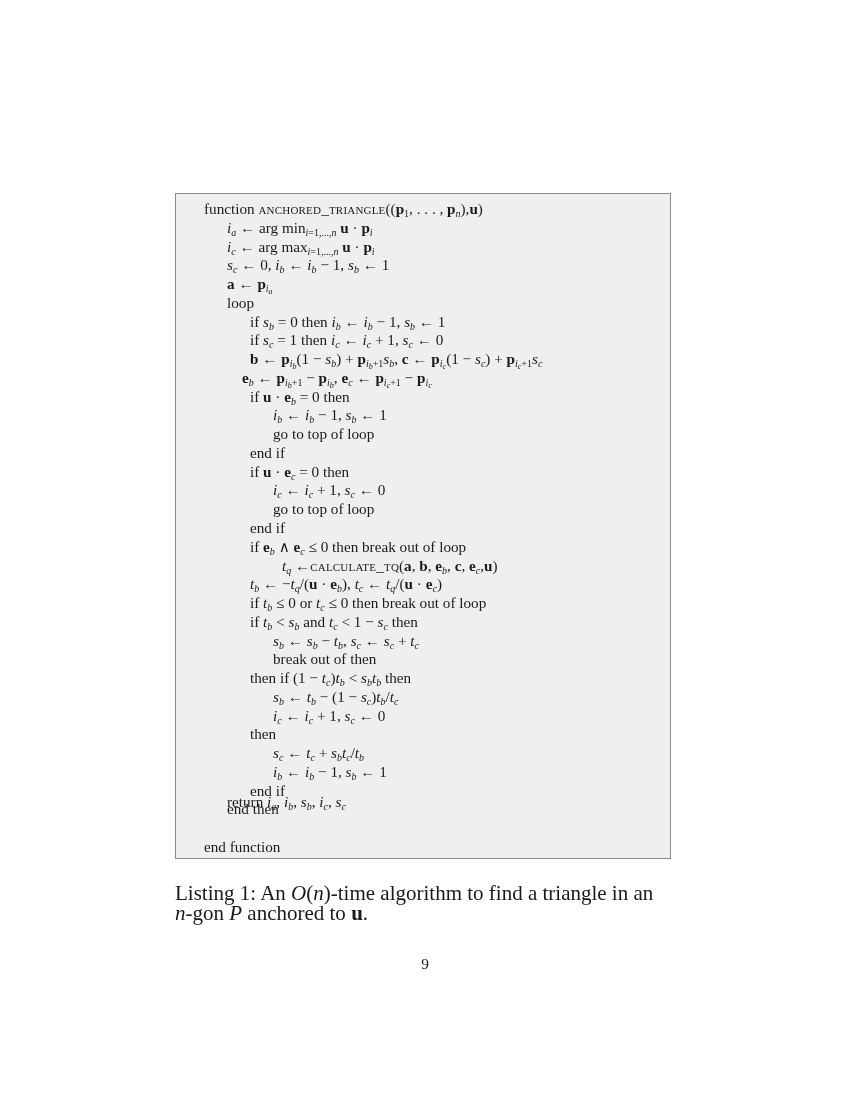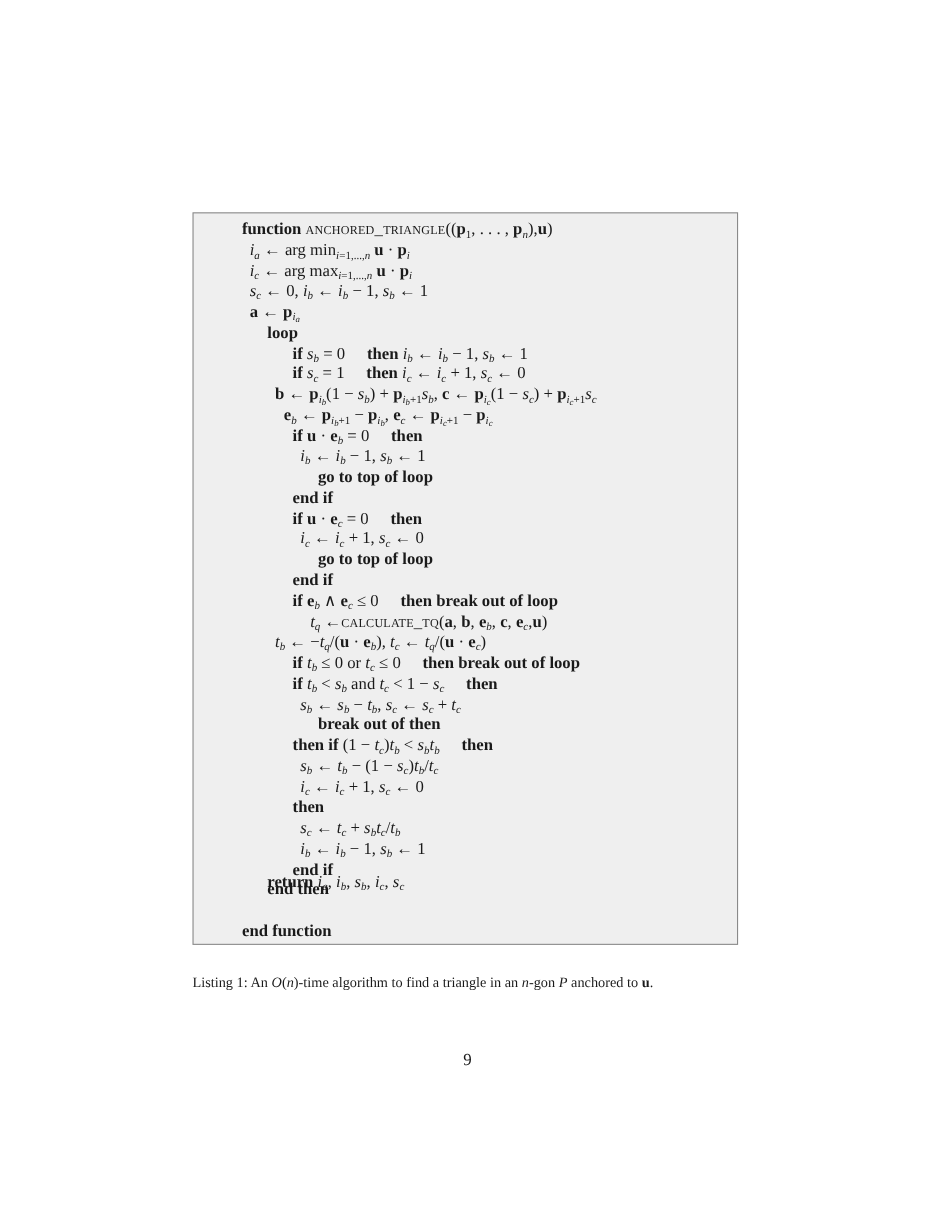--- a/index.html
+++ b/index.html
@@ -14,30 +14,30 @@
     width: 496px; height: 666px;
     background: #efefef;
     border: 1px solid #8a8a8a;
     box-sizing: border-box;
   }
   .code-line {
     position: absolute; height: 19px; line-height: 19px;
     font-family: "Liberation Serif", "DejaVu Serif", serif;
     font-size: 15.2px; white-space: nowrap;
   }
-  .code-line b { font-weight: bold; margin-left: 16px; }
+  .code-line b { font-weight: normal; }
   .code-line i { font-style: italic; }
   .code-line sub { font-size: 10px; vertical-align: -3px; line-height: 0; }
   .code-line sub sub { font-size: 8px; vertical-align: -2px; }
   .sc { font-variant: small-caps; letter-spacing: 0.2px; }
   .bv { font-weight: bold; font-style: normal; }
   .caption {
     position: absolute; left: 175px; top: 883px; width: 500px;
     font-family: "Liberation Serif", "DejaVu Serif", serif;
-    font-size: 13px; line-height: 20px;
+    font-size: 21px; line-height: 20px;
   }
   .caption i { font-style: italic; }
   .page-number {
     position: absolute; left: 0; width: 850px; top: 955px; text-align: center;
     font-family: "Liberation Serif", "DejaVu Serif", serif;
     font-size: 15.4px;
   }
 </style>
 </head>
 <body>
@@ -73,21 +73,21 @@
 </div>
 
 <div class="code-line" style="left:250px; top:330px;">
   <b>if</b> <i>s</i><sub><i>c</i></sub> = 1 <b>then</b> <i>i</i><sub><i>c</i></sub> ← <i>i</i><sub><i>c</i></sub> + 1, <i>s</i><sub><i>c</i></sub> ← 0
 </div>
 
 <div class="code-line" style="left:250px; top:349px;">
   <span class="bv">b</span> ← <span class="bv">p</span><sub><i>i</i><sub><i>b</i></sub></sub>(1 − <i>s</i><sub><i>b</i></sub>) + <span class="bv">p</span><sub><i>i</i><sub><i>b</i></sub>+1</sub><i>s</i><sub><i>b</i></sub>, <span class="bv">c</span> ← <span class="bv">p</span><sub><i>i</i><sub><i>c</i></sub></sub>(1 − <i>s</i><sub><i>c</i></sub>) + <span class="bv">p</span><sub><i>i</i><sub><i>c</i></sub>+1</sub><i>s</i><sub><i>c</i></sub>
 </div>
 
-<div class="code-line" style="left:258px; top:368px;">
+<div class="code-line" style="left:242px; top:368px;">
   <span class="bv">e</span><sub><i>b</i></sub> ← <span class="bv">p</span><sub><i>i</i><sub><i>b</i></sub>+1</sub> − <span class="bv">p</span><sub><i>i</i><sub><i>b</i></sub></sub>, <span class="bv">e</span><sub><i>c</i></sub> ← <span class="bv">p</span><sub><i>i</i><sub><i>c</i></sub>+1</sub> − <span class="bv">p</span><sub><i>i</i><sub><i>c</i></sub></sub>
 </div>
 
 <div class="code-line" style="left:250px; top:387px;">
   <b>if</b> <span class="bv">u</span> · <span class="bv">e</span><sub><i>b</i></sub> = 0 <b>then</b>
 </div>
 
 <div class="code-line" style="left:273px; top:405px;">
   <i>i</i><sub><i>b</i></sub> ← <i>i</i><sub><i>b</i></sub> − 1, <i>s</i><sub><i>b</i></sub> ← 1
 </div>

